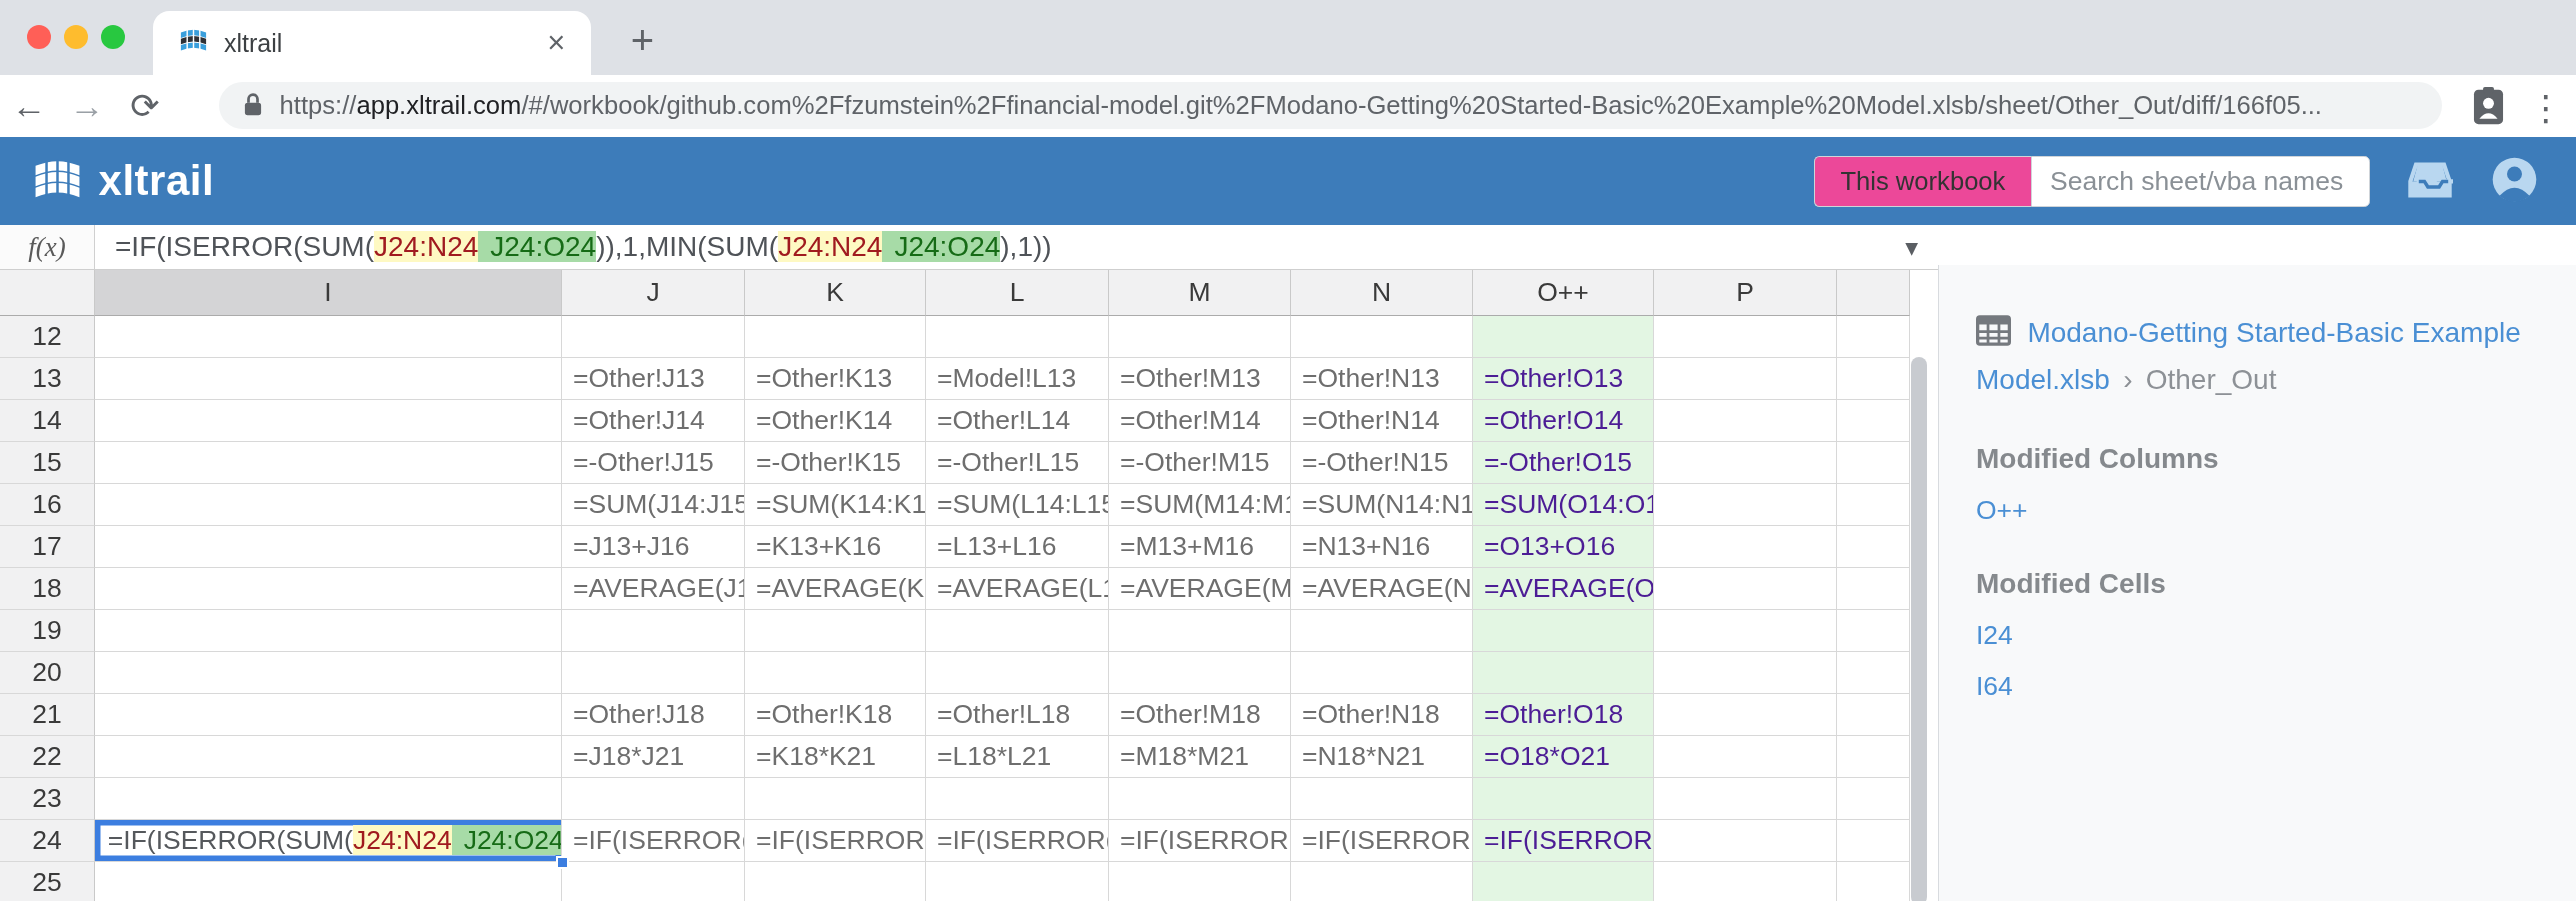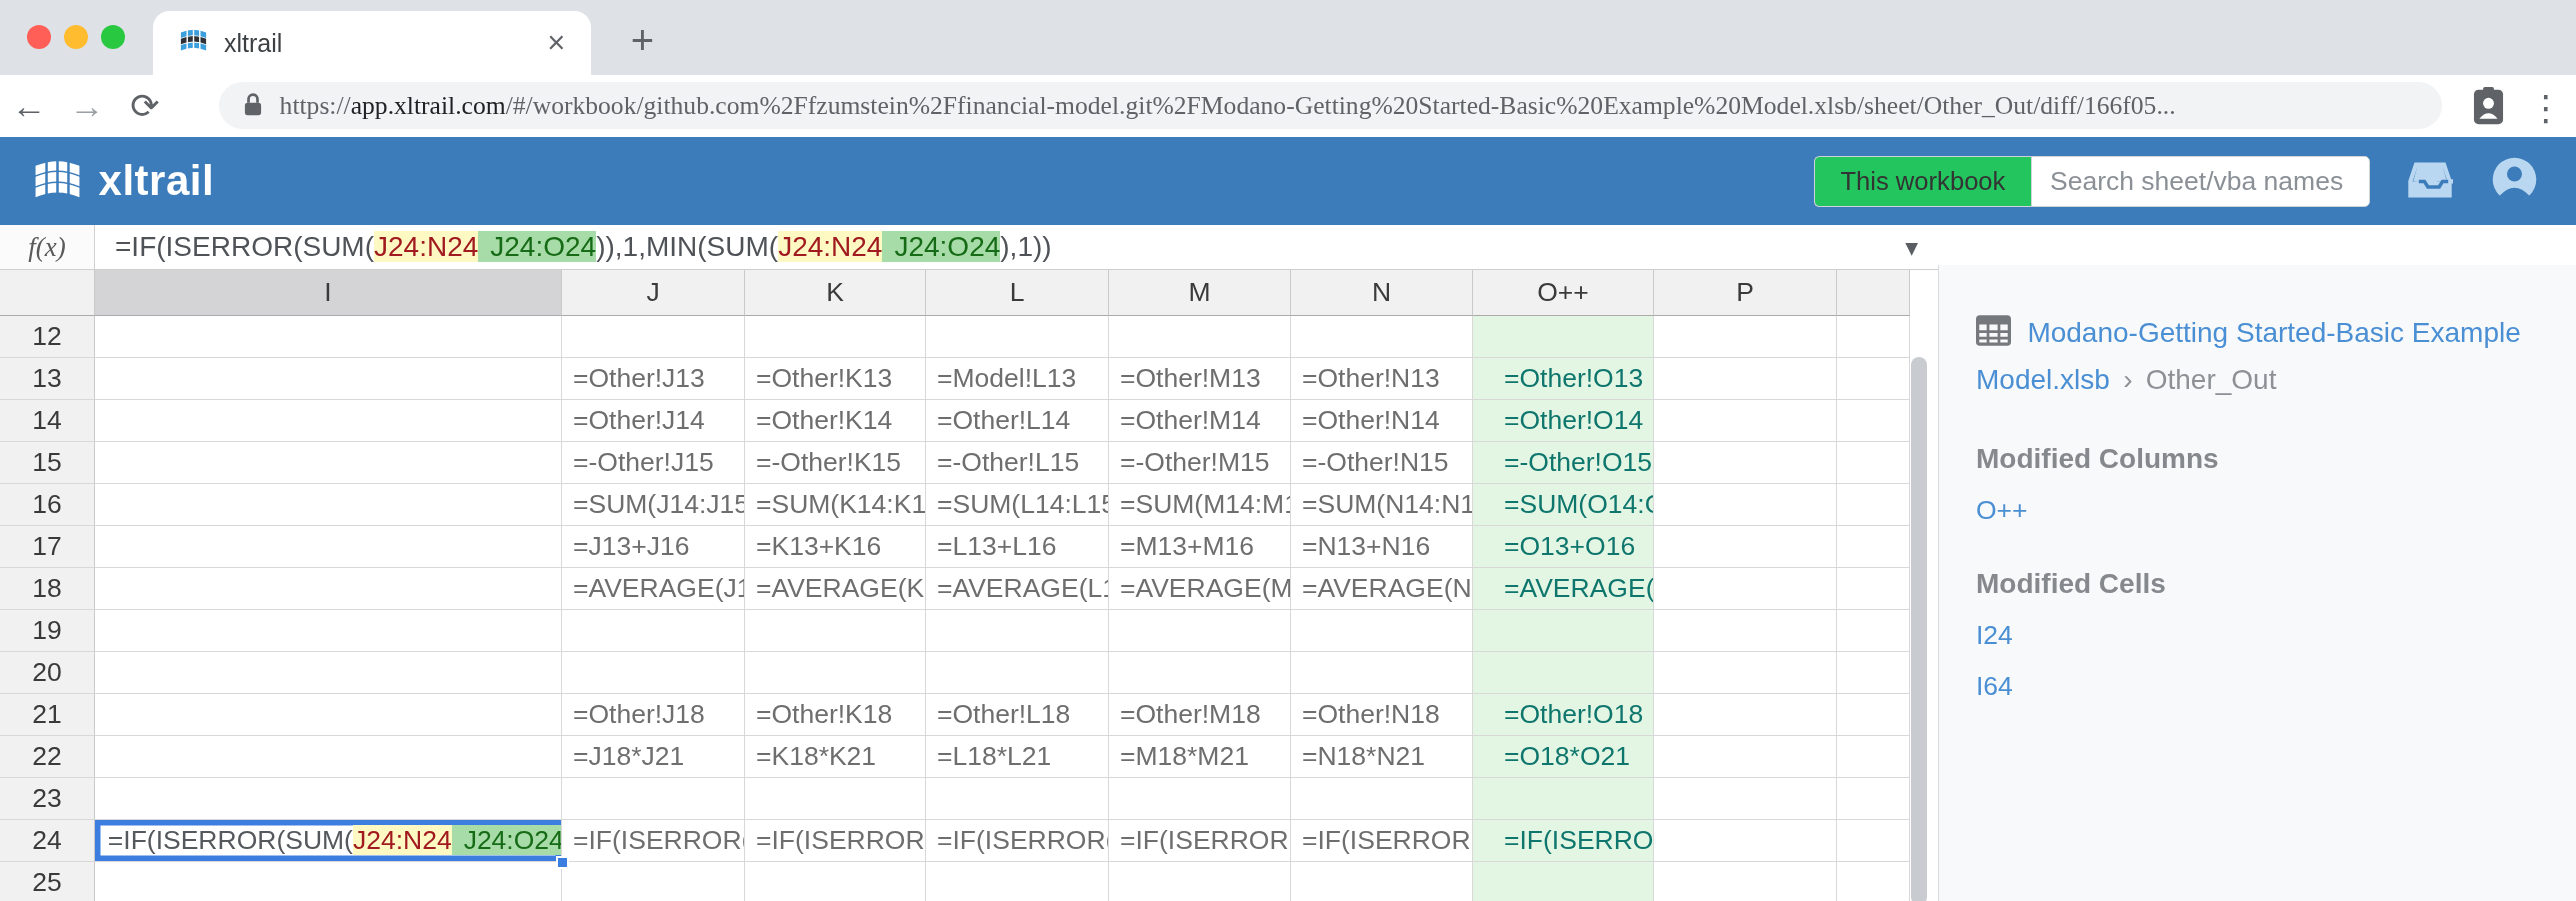--- a/index.html
+++ b/index.html
@@ -15,33 +15,33 @@
          border-radius:16.4px 16.4px 0 0; display:flex; align-items:center; padding:0 25.6px; }
   .tab-title { font-size:25px; color:#3c4043; margin-left:16.4px; flex:1; }
   .tab-close { font-size:31px; color:#5f6368; cursor:default; }
   .newtab { position:absolute; left:617px; top:16.4px; font-size:40px; color:#5f6368; width:51px; height:51px;
             text-align:center; line-height:49px; }
   .addrbar { height:62px; background:#fff; display:flex; align-items:center; position:relative; }
   .navbtn { font-size:35px; color:#5f6368; width:58px; text-align:center; }
   .navbtn.fwd { color:#9aa0a6; }
   .urlpill { position:absolute; left:219px; top:7.3px; width:2223px; height:47px; background:#f1f3f4;
              border-radius:24px; display:flex; align-items:center; padding:0 22px; overflow:hidden; }
-  .url { font-size:25.6px; white-space:nowrap; margin-left:14.6px;font-family:Liberation Serif, serif; }
+  .url { font-size:25.6px; white-space:nowrap; margin-left:14.6px; }
   .url .scheme, .url .path { color:#5f6368; }
   .url .domain { color:#202124; }
   .addr-right { position:absolute; right:12.8px; top:11px; display:flex; align-items:center; gap:22px; }
   .menu-dots { font-size:35px; color:#5f6368; line-height:40px; }
 
   
   .appheader { height:88px; background:#3d7cba; display:flex; align-items:center; position:relative; }
   .logo { display:flex; align-items:center; gap:14.6px; margin-left:31px; }
   .logo-text { color:#fff; font-size:42px; font-weight:600; letter-spacing:0.5px; }
   .hdr-right { position:absolute; right:37px; display:flex; align-items:center; gap:37px; }
   .inputgroup { display:flex; height:51px; }
-  .wb-btn { background:#22c55e; border:0.9px solid #cfd4d9; border-right:none; color:#333;
+  .wb-btn { background:#ec4899; border:0.9px solid #cfd4d9; border-right:none; color:#333;
             font-size:25.6px; padding:0 25.6px; border-radius:5.5px 0 0 5.5px; display:flex; align-items:center; }
   .searchbox { width:339px; border:0.9px solid #cfd4d9; border-radius:0 5.5px 5.5px 0; font-size:26.5px;
                padding:0 18px; color:#333; font-family:"Liberation Sans", sans-serif; }
   .searchbox::placeholder { color:#8a9096; }
 
   
   .mainrow { display:flex; height:784px; }
   .main-left { width:1938px; display:flex; flex-direction:column; }
 
   .formulabar { height:45px; background:#fff; border-bottom:0.9px solid #cfcfcf; display:flex; align-items:center; position:relative; }
@@ -59,21 +59,21 @@
   .grid th, .grid td { padding:0; font-weight:normal; }
   .grid thead tr { height:46px; }
   .grid tbody tr { height:42px; }
   .grid thead th { background:#f1f1f2; border-right:0.9px solid #c9c9c9; border-bottom:0.9px solid #ababab;
                    font-size:26.5px; color:#3a3a3a; text-align:center; }
   .grid thead th.selcol { background:#d4d4d6; }
   .grid tbody th { background:#f1f1f2; border-right:0.9px solid #c9c9c9; border-bottom:0.9px solid #d8d8d8;
                    font-size:26.5px; color:#3a3a3a; text-align:center; }
   .grid td { border-right:0.9px solid #d8d8d8; border-bottom:0.9px solid #d8d8d8; background:#fff; }
   .grid td.ins { background:#e3f6e3; }
-  .grid td.ins .ct { color:#0f766e;margin-left:20px; }
+  .grid td.ins .ct { color:#4c1d95; }
   .ct { height:41px; line-height:41px; font-size:26.5px; color:#6e6e6e; padding:0 11px;
         white-space:nowrap; overflow:hidden; }
   td.sel { position:relative; box-shadow:inset 0 0 0 5.5px #3c7ee0; }
   td.sel .ct { color:#55585c; padding-left:12.8px; }
   .fill-handle { position:absolute; right:-8.2px; bottom:-8.2px; width:12.8px; height:12.8px;
                  background:#3c7ee0; border:2.7px solid #fff; z-index:4; }
   .vscroll { position:absolute; left:1911px; top:87px; width:16.4px; height:548px; border-radius:9px;
              background:#c8cbd0; }
 
   

